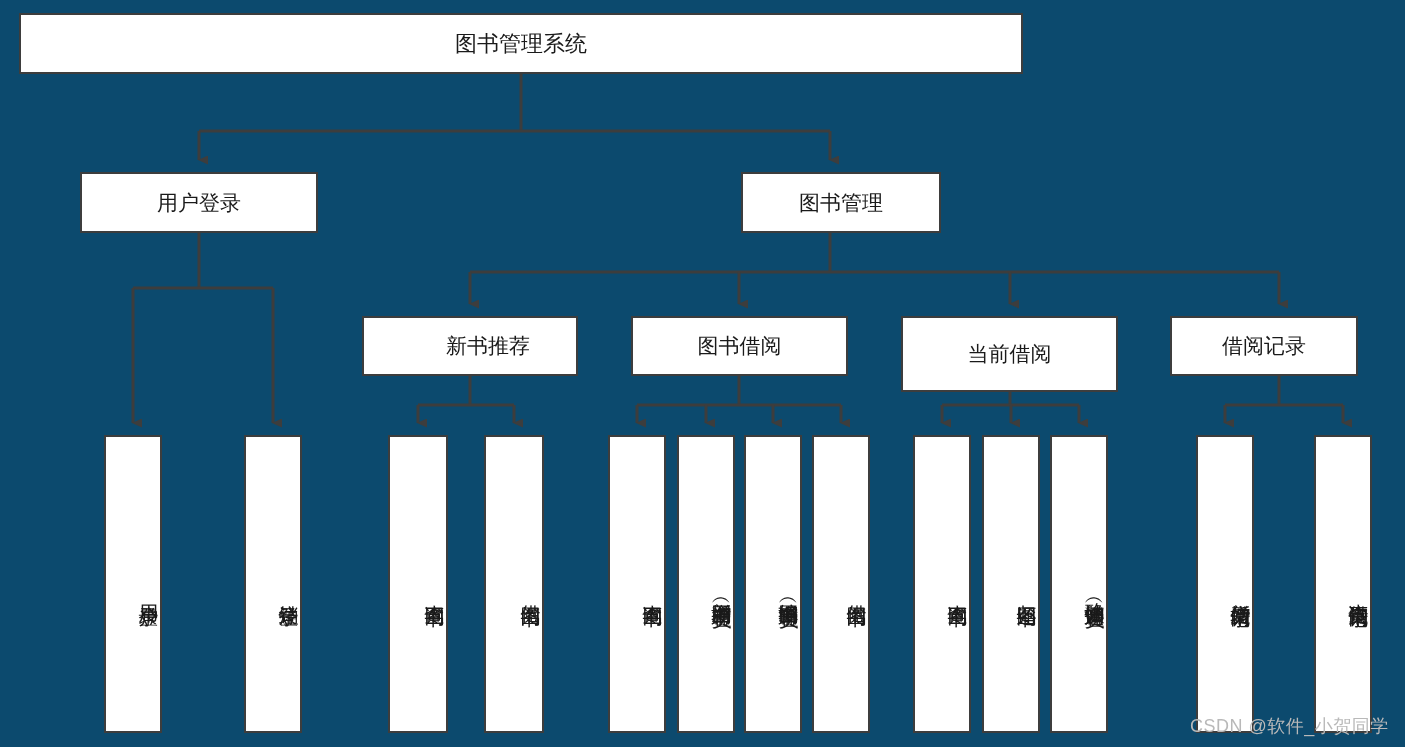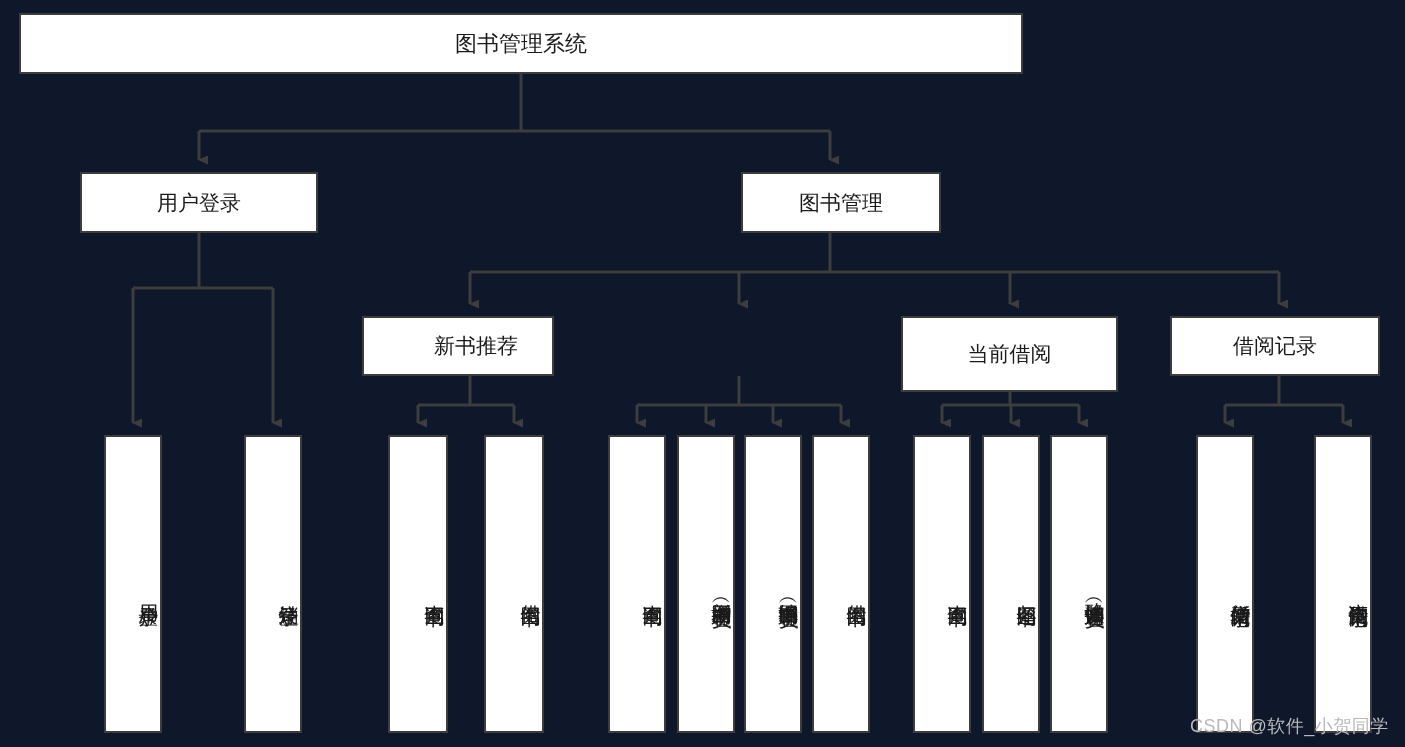--- a/index.html
+++ b/index.html
@@ -7,21 +7,21 @@
     padding: 0;
     background: #ffffff;
   }
   body {
     font-family: "Liberation Sans", "DejaVu Sans", sans-serif;
   }
   #canvas {
     position: relative;
     width: 1405px;
     height: 747px;
-    background: #0f172a;
+    background: #0c4a6e;
     overflow: hidden;
   }
   .node {
     position: absolute;
     box-sizing: border-box;
     border: 2px solid #3d3d3d;
     background: #ffffff;
     display: flex;
     align-items: center;
     justify-content: center;
@@ -133,27 +133,30 @@
     <span class="node-label">图书管理系统</span>
   </div>
 
   <div class="node level2" style="left:80px; top:172px; width:238px; height:61px;">
     <span class="node-label">用户登录</span>
   </div>
   <div class="node level2" style="left:741px; top:172px; width:200px; height:61px;">
     <span class="node-label">图书管理</span>
   </div>
 
-  <div class="node level3" style="left:362px; top:316px; width:192px; height:60px;padding-left:36px;">
+  <div class="node level3" style="left:362px; top:316px; width:216px; height:60px;padding-left:36px;">
     <span class="node-label">新书推荐</span>
+  </div>
+  <div class="node level3" style="left:631px; top:316px; width:217px; height:60px;">
+    <span class="node-label">图书借阅</span>
   </div>
   <div class="node level3" style="left:901px; top:316px; width:217px; height:76px;">
     <span class="node-label">当前借阅</span>
   </div>
-  <div class="node level3" style="left:1170px; top:316px; width:210px; height:60px;">
+  <div class="node level3" style="left:1170px; top:316px; width:188px; height:60px;">
     <span class="node-label">借阅记录</span>
   </div>
 
   <div class="node leaf" style="left:104px; top:435px; width:58px; height:298px;">
     <span class="node-label">用户登录</span>
   </div>
   <div class="node leaf" style="left:244px; top:435px; width:58px; height:298px;">
     <span class="node-label">注销登录</span>
   </div>
 

